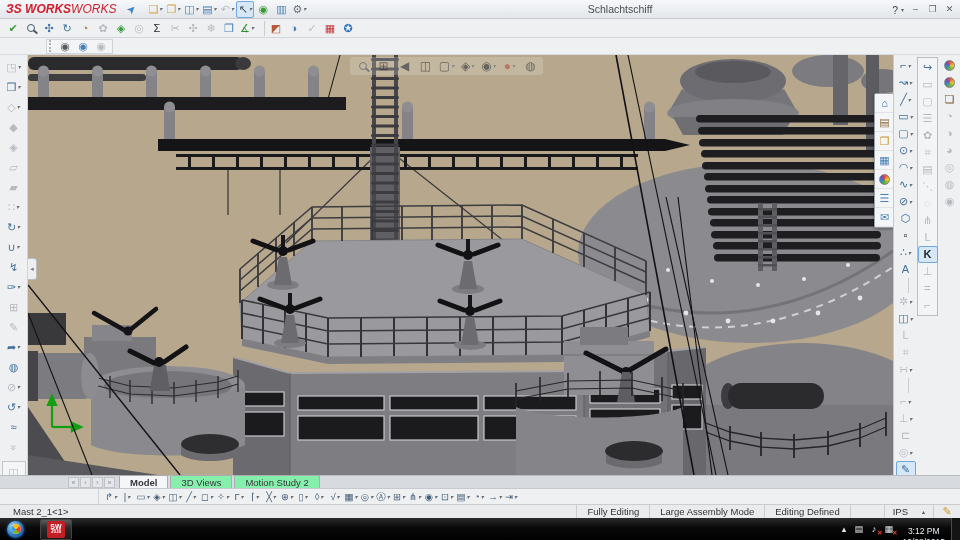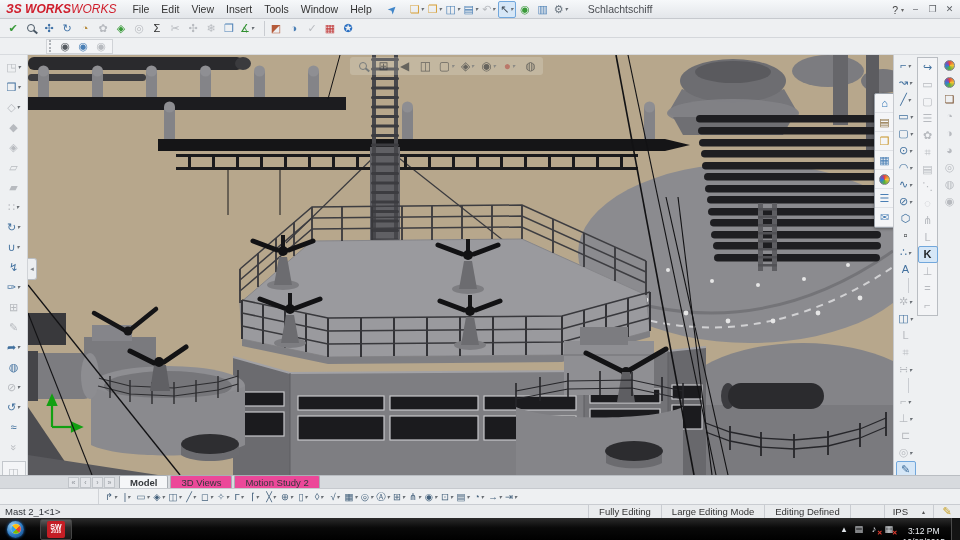--- a/index.html
+++ b/index.html
@@ -80,32 +80,32 @@
   .collapsetab{position:absolute;left:0;top:203px;width:9px;height:22px;background:#eceef0;
     border:1px solid #b9bdc2;border-left:none;border-radius:0 3px 3px 0;font-size:7px;color:#7a7f85;
     display:flex;align-items:center;justify-content:center;}
 
   
   .tabsbar{position:absolute;left:0;top:475px;width:960px;height:13px;background:#d7dade;
     border-top:1px solid #b9bdc2;display:flex;align-items:flex-end;z-index:25;}
   .tabnav{display:flex;margin:0 3px 0 68px;}
   .tabnav .ic{width:11px;height:11px;background:#e4e6ea;border:1px solid #c0c4c9;margin-right:1px;}
   .tabnav .ic .g{font-size:7px;color:#8a8f96;}
-  .tab{padding:0 10px;font-size:9.5px;color:#35383c;background:#ec4899;border:1px solid #a8adb3;border-bottom:none;
+  .tab{padding:0 10px;font-size:9.5px;color:#35383c;background:#86efac;border:1px solid #a8adb3;border-bottom:none;
     margin-right:2px;height:13px;line-height:13px;border-radius:2px 2px 0 0;}
   .tab.active{background:#f5f6f8;font-weight:bold;}
   .bottombar{position:absolute;left:0;top:488px;width:960px;height:16px;background:#eef0f2;
     border-top:1px solid #c6c9ce;display:flex;align-items:center;z-index:25;}
   .btools{display:flex;margin-left:98px;border-left:1px solid #d0d3d7;padding-left:4px;}
   .btools .ic{width:16px;height:15px;}
   .btools .ic .g{color:#44617c;font-size:9.5px;}
 
   .statusbar{position:absolute;left:0;top:504px;width:960px;height:14px;background:#e9ebed;
     border-top:1px solid #c9ccd1;font-size:9.5px;color:#333;display:flex;align-items:center;z-index:25;}
-  .statusdoc{margin-left:5px;color:#2f3338;}
+  .statusdoc{margin-left:13px;color:#2f3338;}
   .statright{margin-left:auto;display:flex;align-items:center;height:100%;}
   .stseg{padding:0 10px;border-left:1px solid #c9ccd1;height:100%;display:flex;align-items:center;}
   .stgap{width:34px;height:100%;border-left:1px solid #c9ccd1;}
   .stunits{padding:0 8px;border-left:1px solid #c9ccd1;height:100%;display:flex;align-items:center;gap:14px;}
   .stunits .ar{font-size:6px;color:#555;}
 
   
   .taskbar{position:absolute;left:0;top:518px;width:960px;height:22px;
     background:linear-gradient(#2b2b2b,#090909 45%,#000);display:flex;align-items:center;z-index:40;}
   .orb{margin-left:7px;width:17px;height:17px;border-radius:50%;position:relative;flex:0 0 auto;
@@ -125,29 +125,20 @@
   .clock{text-align:center;font-size:8.5px;line-height:1.25;color:#eaeef2;margin:16px 6px 0 6px;}
   .showdesk{width:9px;height:22px;background:#141414;border-left:1px solid #4a4a4a;flex:0 0 auto;}
 </style>
 </head>
 <body>
 
 <div class="app">
 
   <div class="titlebar">
     <div class="logo"><span>ЗS</span>&nbsp;<span>WORKS</span><span class="works">WORKS</span></div>
-    <div class="menus">
-        <span class="menu">File</span>
-        <span class="menu">Edit</span>
-        <span class="menu">View</span>
-        <span class="menu">Insert</span>
-        <span class="menu">Tools</span>
-        <span class="menu">Window</span>
-        <span class="menu">Help</span>
-      </div>
     <span class="qbar">
         <span class="ic ">
           <b class="g" style="color: rgb(63, 133, 201); transform: rotate(-45deg);">➤</b>
         </span>
       </span>
     <div class="qbar">
         <span class="ic ">
           <b class="g" style="color: rgb(215, 161, 59);">❏</b>
           <i class="dd">▾</i>
         </span>
@@ -1089,21 +1080,21 @@
           <b class="g">⇥</b>
           <i class="dd">▾</i>
         </span>
       </div>
   </div>
 
   <div class="statusbar">
     <span class="statusdoc">Mast 2_1&lt;1&gt;</span>
     <div class="statright">
       <span class="stseg">Fully Editing</span>
-      <span class="stseg">Large Editing Mode</span>
+      <span class="stseg">Large Assembly Mode</span>
       <span class="stseg">Editing Defined</span>
       <span class="stgap"></span>
       <span class="stunits">
           <span>IPS</span>
           <span class="ar">▴</span>
         </span>
       <span style="display:flex;align-items:center;padding:0 4px;border-left:1px solid #c9ccd1;height:100%;">
           <span class="ic ">
             <b class="g" style="color: rgb(201, 162, 39);">✎</b>
           </span>

